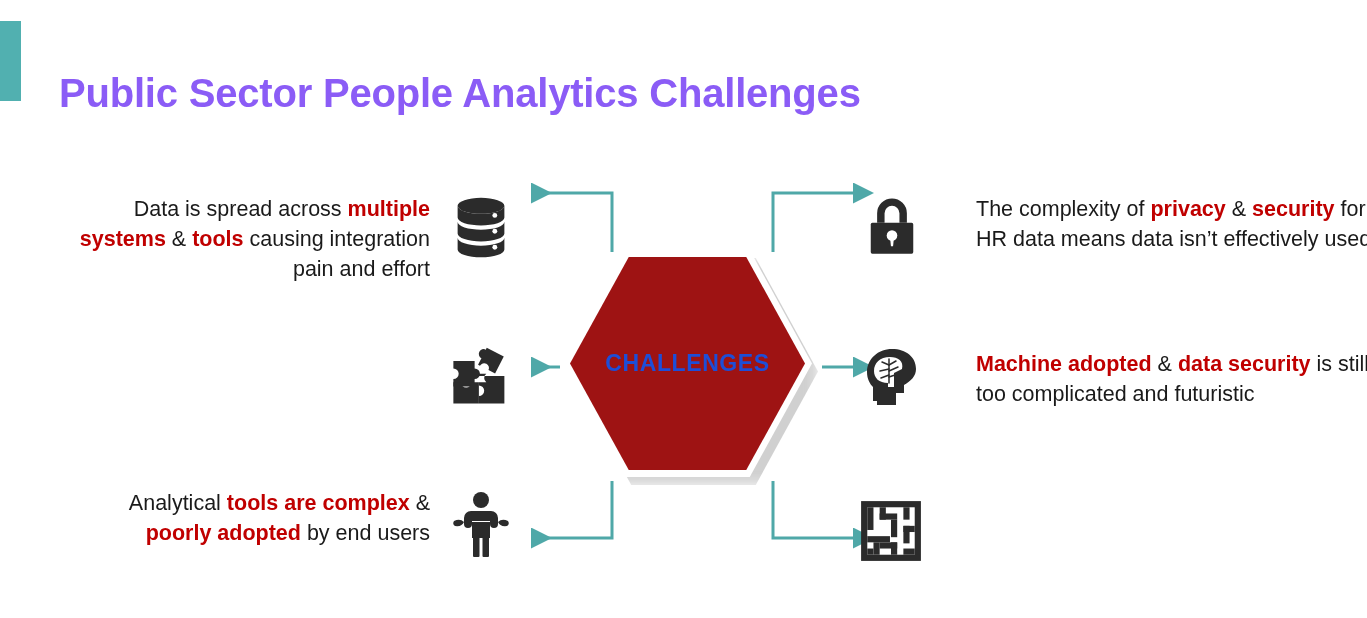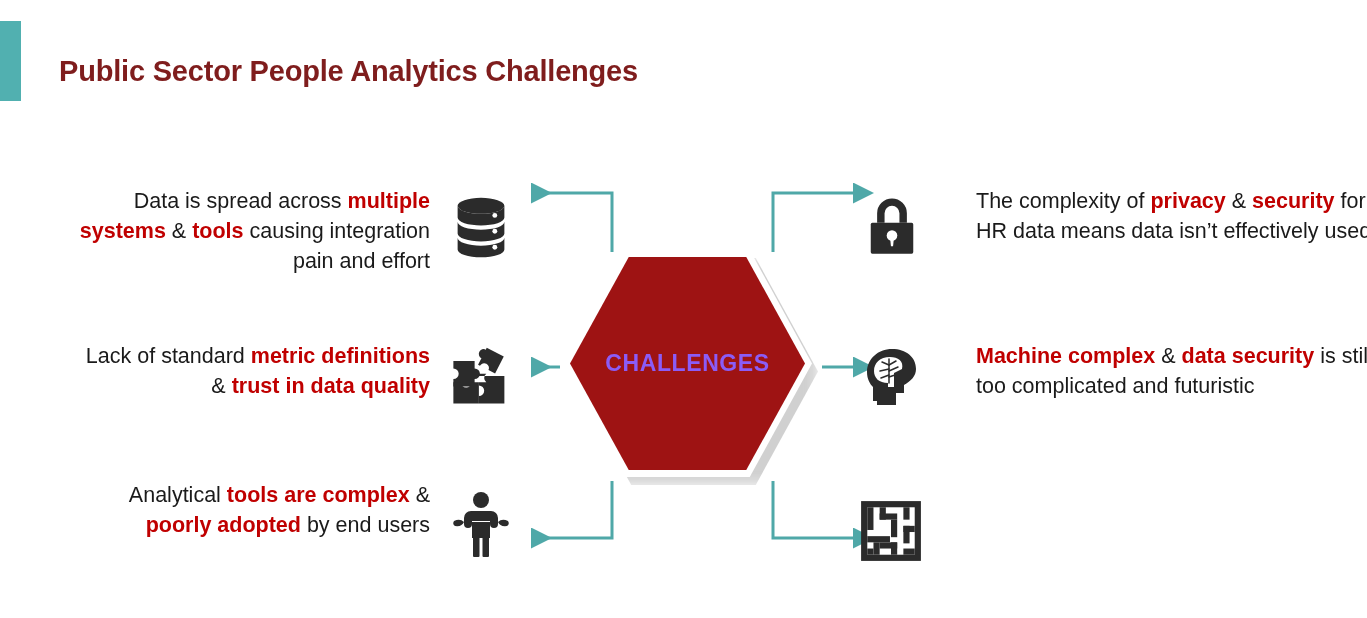--- a/index.html
+++ b/index.html
@@ -21,24 +21,24 @@
     position: absolute;
     left: 0px;
     top: 21px;
     width: 21px;
     height: 80px;
     background: #51b0b0;
   }
   #page-title {
     position: absolute;
     left: 59px;
-    top: 36px;
-    font-size: 29px;
+    top: 44px;
+    font-size: 40px;
     font-weight: bold;
-    color: #7f1d1d;
+    color: #8b5cf6;
     letter-spacing: -0.2px;
     white-space: nowrap;
   }
 
   
   #diagram {
     position: absolute;
     left: 0;
     top: 0;
     width: 1367px;
@@ -90,32 +90,33 @@
   }
   #hex-label {
     position: absolute;
     left: 0px;
     top: 0px;
     width: 249px;
     height: 227px;
     display: flex;
     align-items: center;
     justify-content: center;
-    color: #8b5cf6;
+    color: #1d4ed8;
     font-size: 23px;
     font-weight: bold;
     letter-spacing: 0.6px;
   }
 
   
   .blurb {
     position: absolute;
     font-size: 21.5px;
     line-height: 30px;
     color: #1a1a1a;
+    margin-top: 8px;
   }
   .blurb.left  { text-align: right; right: 937px; width: 360px; }
   .blurb.right { text-align: left;  left: 976px;  width: 400px; }
   .hl { color: #c00000; font-weight: bold; }
 
   #blurb-left-top    { top: 186px; }
   #blurb-left-mid    { top: 341px; }
   #blurb-left-bottom { top: 480px; }
   #blurb-right-top    { top: 186px; }
   #blurb-right-mid    { top: 341px; }
@@ -257,18 +258,17 @@
         <rect x="15" y="43" width="6" height="12"></rect>
         <rect x="21" y="43" width="17" height="6"></rect>
         <rect x="32" y="43" width="6" height="12"></rect>
         <rect x="44" y="49" width="11" height="6"></rect>
         <rect x="9" y="49" width="6" height="6"></rect>
       </g>
     </svg>
   </div>
 
   <div class="blurb left" id="blurb-left-top"><span>Data is spread across </span><span class="hl">multiple systems</span><span> &amp; </span><span class="hl">tools</span><span> causing integration pain and effort</span></div>
-  <div class="blurb left" id="blurb-left-mid"><span>Lack of standard </span><span class="hl">metric definitions</span><span> &amp; </span><span class="hl">trust in data quality</span></div>
   <div class="blurb left" id="blurb-left-bottom"><span>Analytical </span><span class="hl">tools are complex</span><span> &amp; </span><span class="hl">poorly adopted</span><span> by end users</span></div>
   <div class="blurb right" id="blurb-right-top"><span>The complexity of </span><span class="hl">privacy</span><span> &amp; </span><span class="hl">security</span><span> for HR data means data isn’t effectively used</span></div>
-  <div class="blurb right" id="blurb-right-mid"><span class="hl">Machine complex</span><span> &amp; </span><span class="hl">data security</span><span> is still too complicated and futuristic</span></div>
+  <div class="blurb right" id="blurb-right-mid"><span class="hl">Machine adopted</span><span> &amp; </span><span class="hl">data security</span><span> is still too complicated and futuristic</span></div>
 
 </div>
 
 </body></html>

